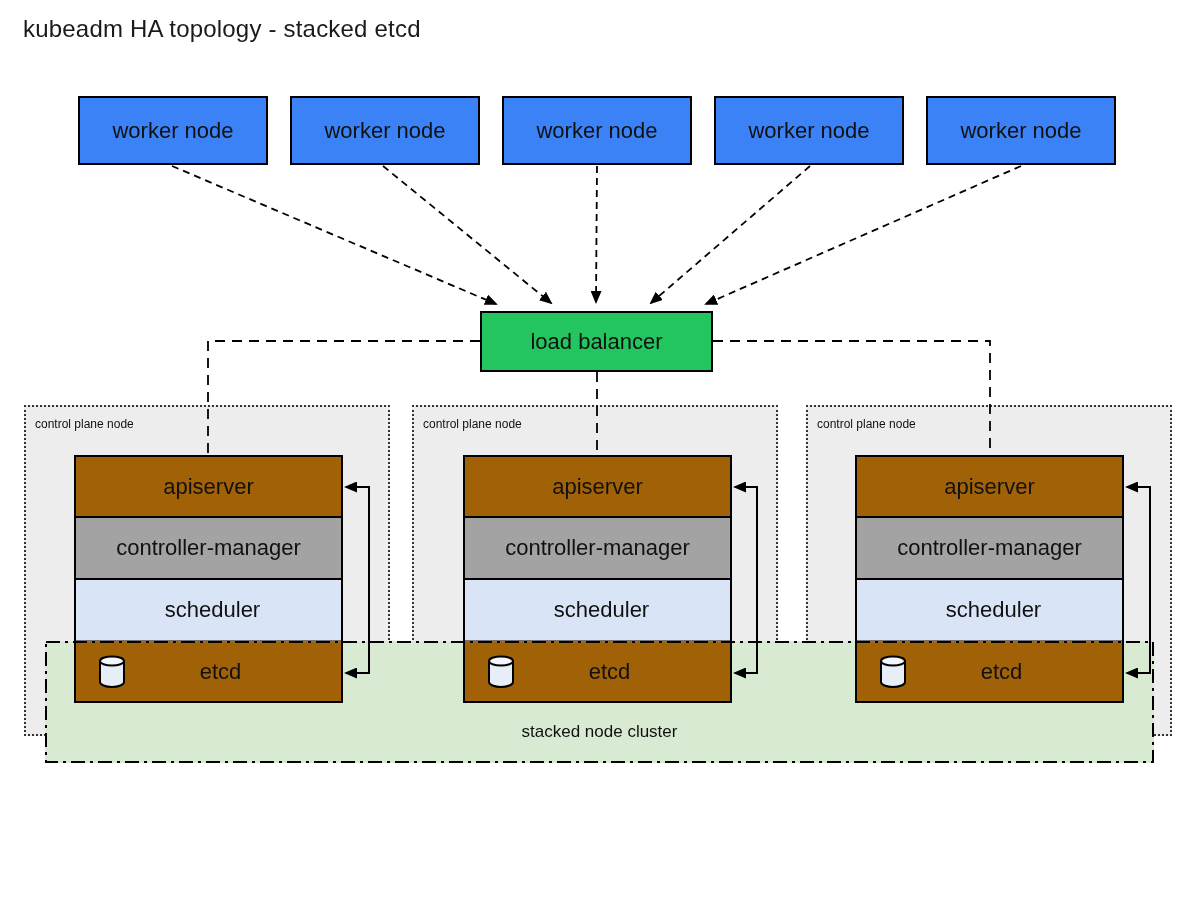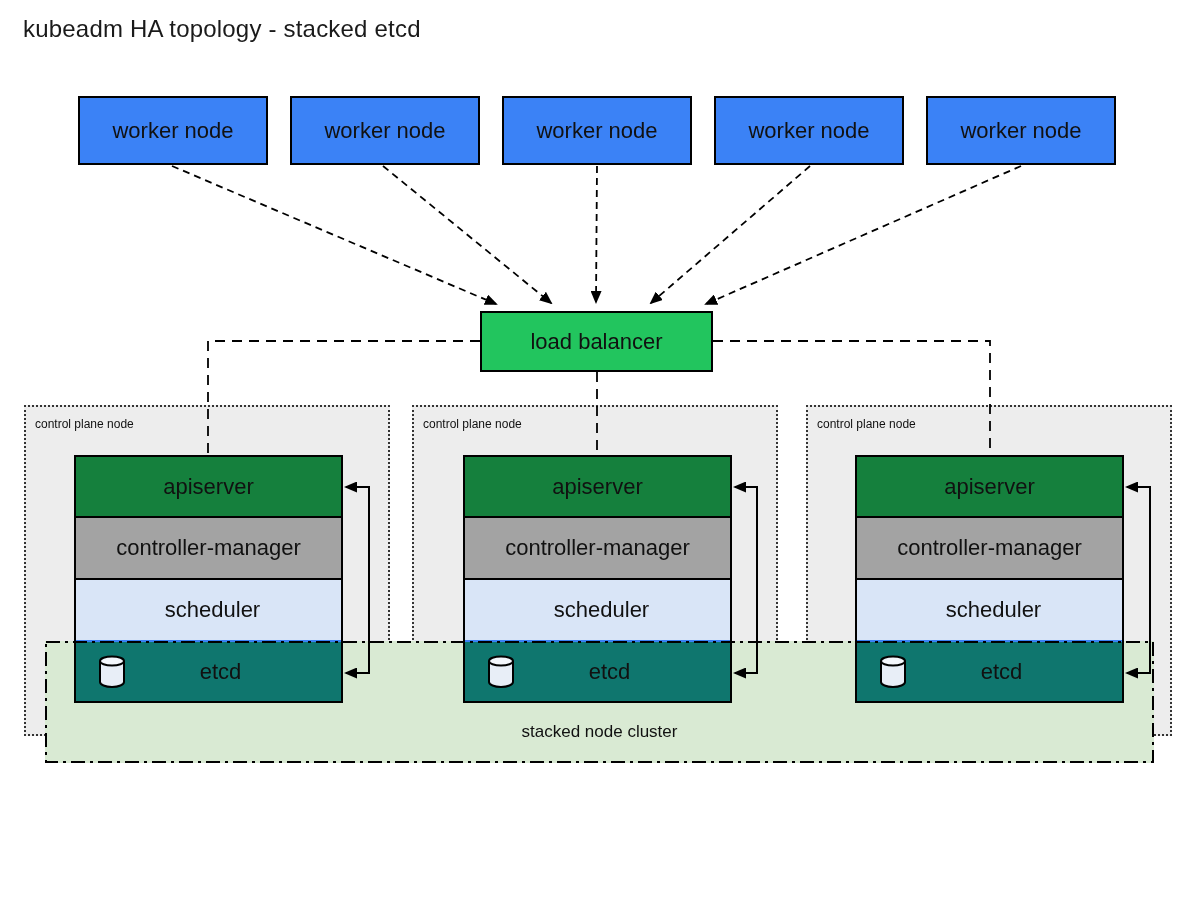--- a/index.html
+++ b/index.html
@@ -30,24 +30,24 @@
     font-size:17px;color:#111;z-index:4;
   }
   .stack{
     position:absolute;top:455px;width:269px;height:248px;border:2px solid #000;
     box-sizing:border-box;display:flex;flex-direction:column;z-index:3;
   }
   .row{
     position:relative;display:flex;align-items:center;justify-content:center;
     font-size:22px;box-sizing:border-box;
   }
-  .row-apiserver{height:59px;background:#15803d;}
+  .row-apiserver{height:59px;background:#a16207;}
   .row-cm{height:62px;background:#a3a3a3;border-top:2px solid #000;}
   .row-sched{height:62px;background:#d9e5f7;border-top:2px solid #000;padding-left:8px;}
-  .row-etcd{height:61px;background:#0f766e;border-top:2px solid #3b82f6;padding-left:24px;}
+  .row-etcd{height:61px;background:#a16207;border-top:2px solid #737373;padding-left:24px;}
   .db-icon{position:absolute;left:22px;top:13px;}
   svg.overlay{position:absolute;left:0;top:0;z-index:5;pointer-events:none;}
 </style>
 </head>
 <body>
 
 <div class="canvas">
 
   <div class="title">kubeadm HA topology - stacked etcd</div>
 

